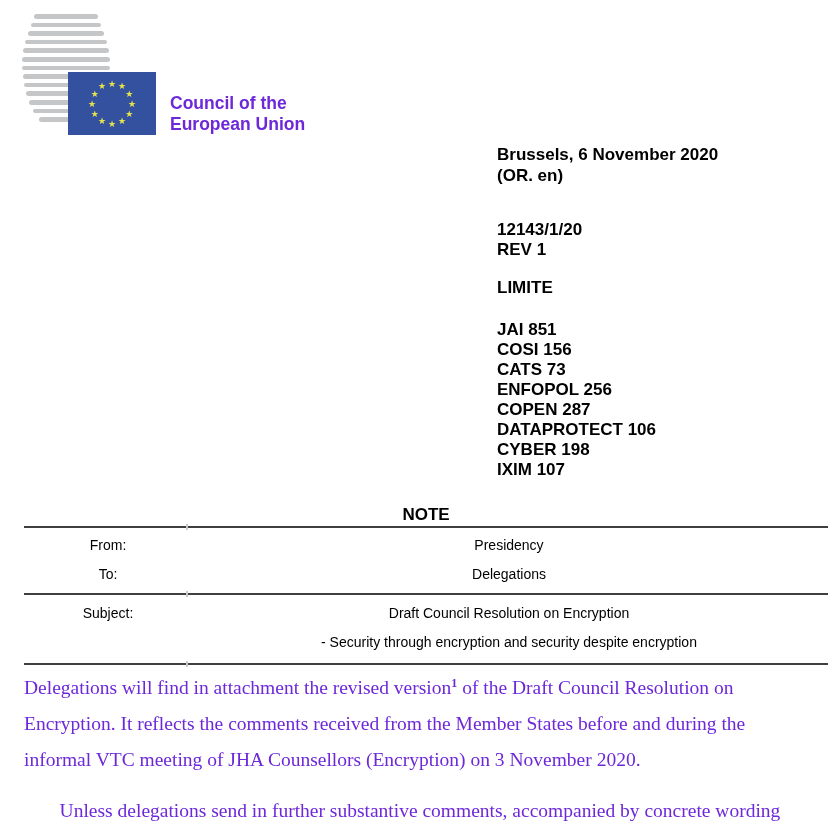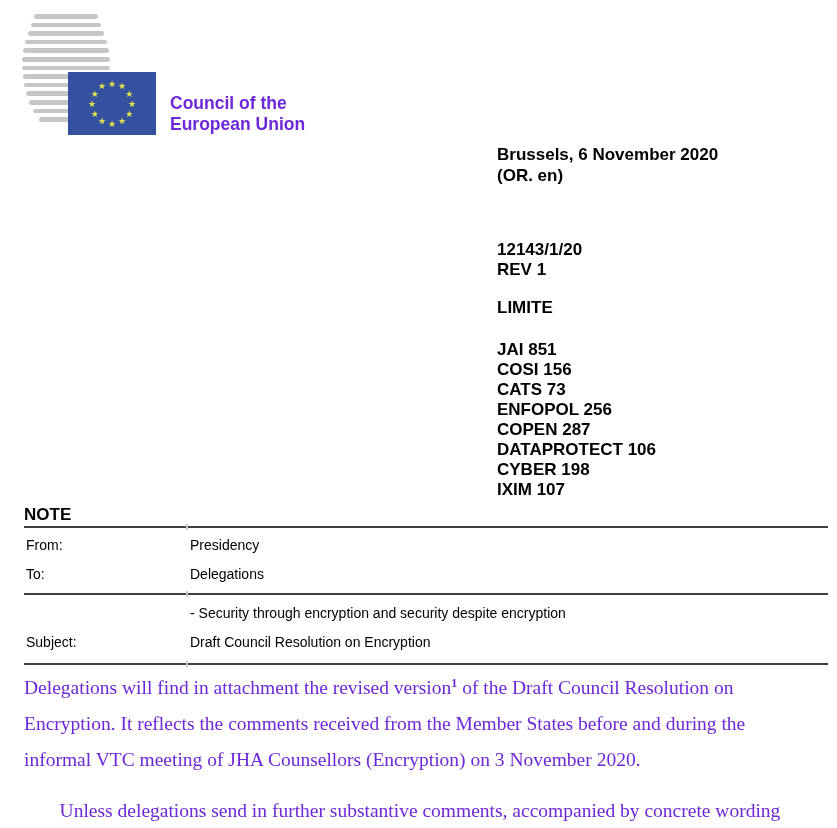--- a/index.html
+++ b/index.html
@@ -49,29 +49,30 @@
 
   
   .header-right {
     position: absolute;
     left: 497px; top: 144px;
     width: 330px;
     font-weight: bold;
     font-size: 17px;
     line-height: 21px;
   }
-  .hdr-docnum { margin-top: 54px; line-height: 19.5px; }
+  .hdr-docnum { margin-top: 34px; line-height: 19.5px; }
   .hdr-classification { margin-top: 18px; }
   .hdr-codes { margin-top: 22px; line-height: 20px; list-style: none; }
 
   
   .note-section {
     position: absolute;
     left: 24px; top: 504px;
     width: 804px;
+    text-align: center;
   }
   .note-title {
     font-size: 17px;
     font-weight: bold;
     line-height: 22px;
   }
   .rule {
     position: relative;
     height: 2px;
     background: #3f3f3f;
@@ -181,26 +182,26 @@
       <div class="note-row">
         <span class="lbl">To:</span>
         <span class="val">Delegations</span>
       </div>
     </div>
     <div class="rule">
         <span class="col-tick"></span>
       </div>
     <div class="subject-block">
       <div class="note-row">
+        <span class="lbl">Subject:</span>
+        <span class="val">Draft Council Resolution on Encryption</span>
+      </div>
+      <div class="note-row">
         <span class="lbl"></span>
         <span class="val">- Security through encryption and security despite encryption</span>
-      </div>
-      <div class="note-row">
-        <span class="lbl">Subject:</span>
-        <span class="val">Draft Council Resolution on Encryption</span>
       </div>
     </div>
     <div class="rule">
         <span class="col-tick"></span>
       </div>
   </div>
 
   <div class="body-text">
     <p><span>Delegations will find in attachment the revised version</span><sup>1</sup><span> of the Draft Council Resolution on Encryption. It reflects the comments received from the Member States before and during the informal VTC meeting of JHA Counsellors (Encryption) on 3 November 2020.</span></p>
     <p>Unless delegations send in further substantive comments, accompanied by concrete wording</p>

